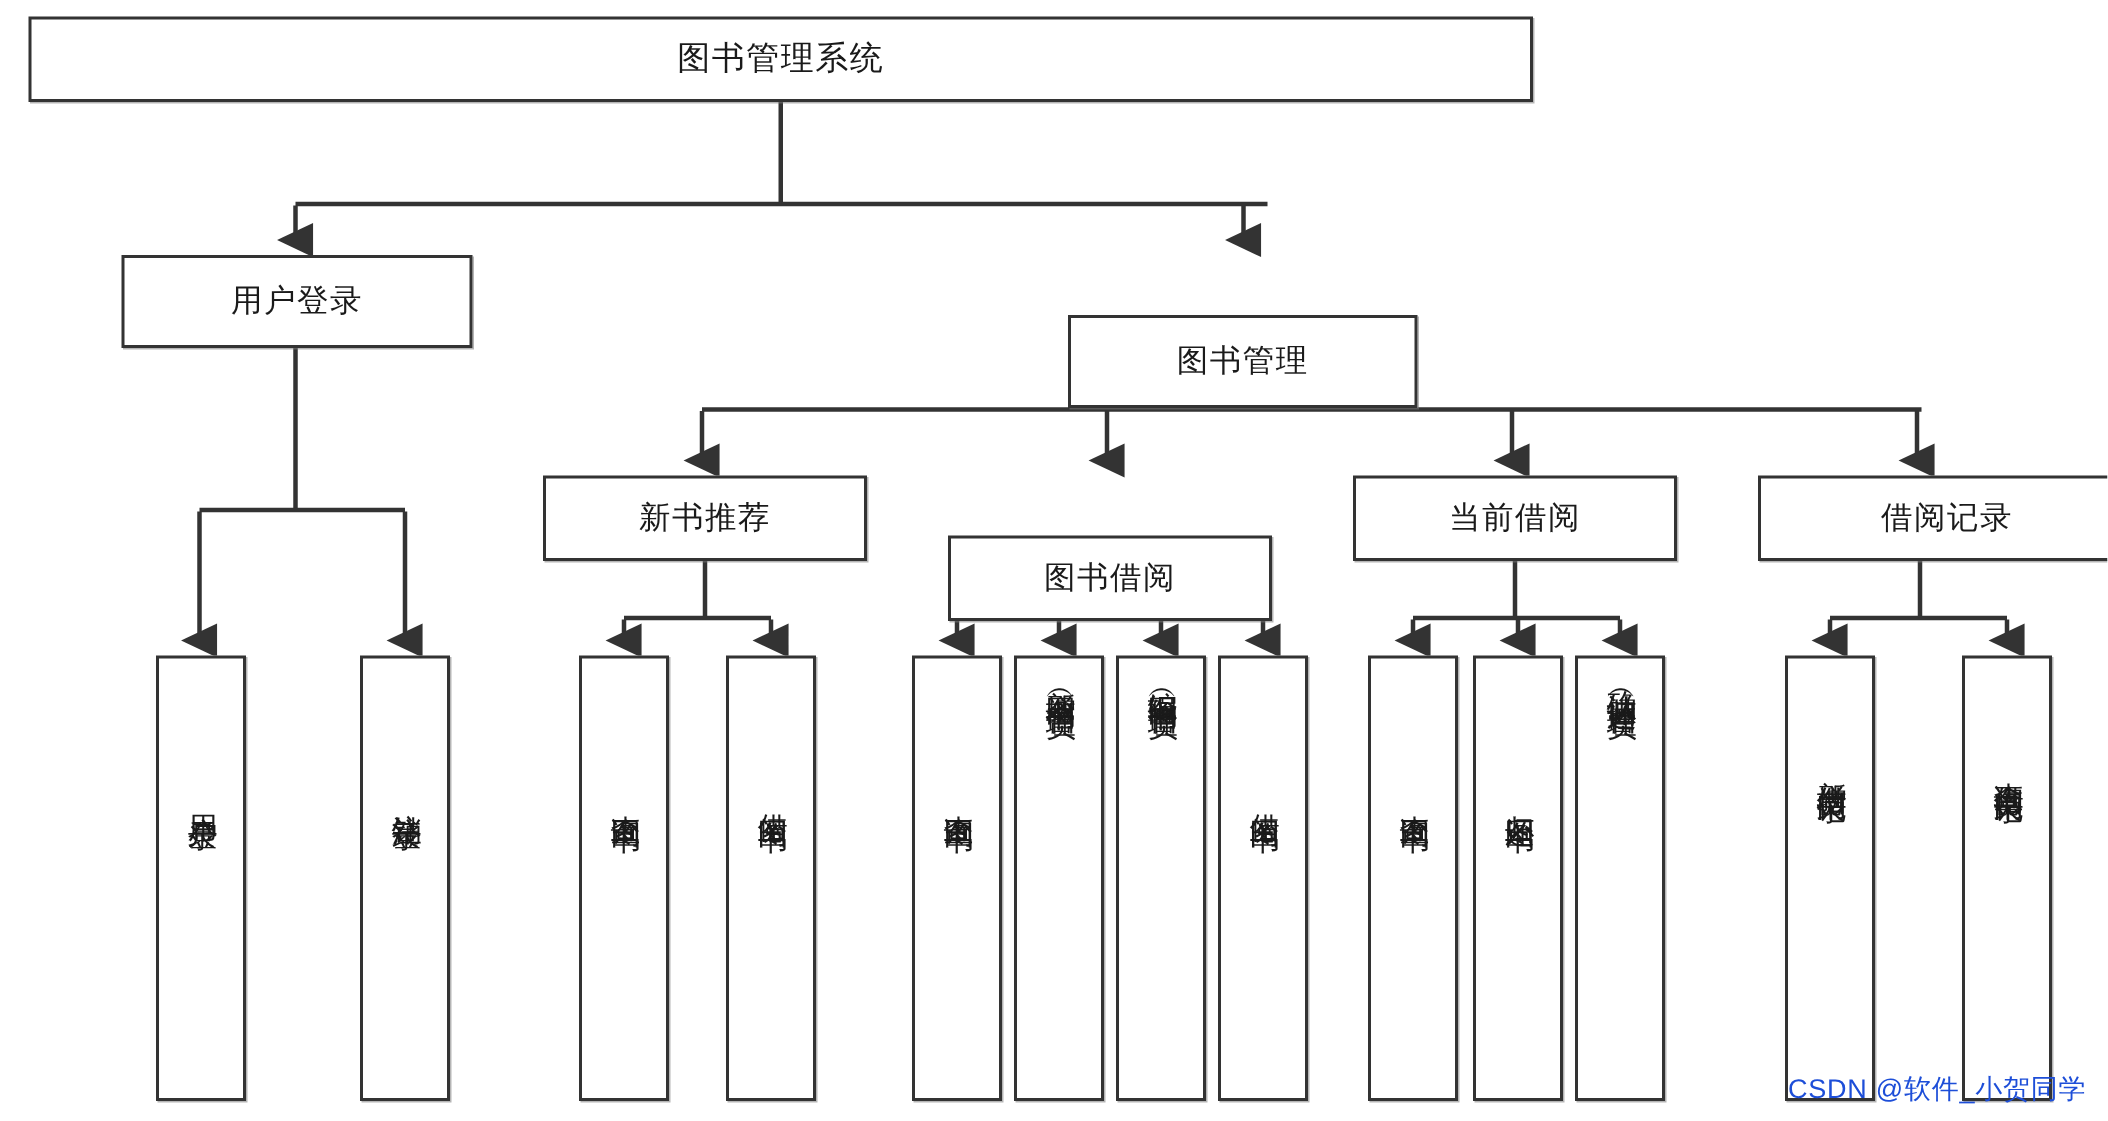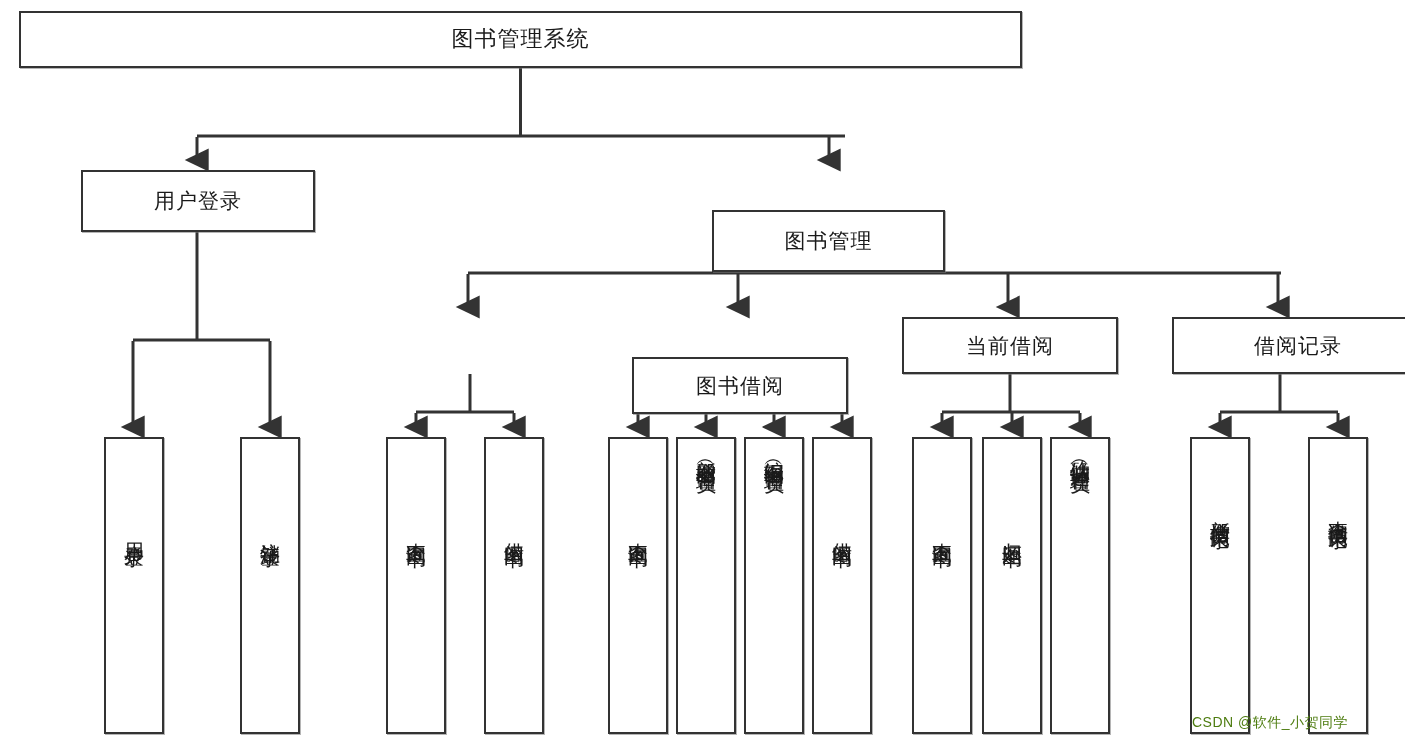--- a/index.html
+++ b/index.html
@@ -66,22 +66,22 @@
   .leaf-tall .vtext {
     margin-top: 0px;
   }
   .leaf-short .vtext {
     margin-top: 82px;
   }
   #watermark {
     position: absolute;
     left: 1192px;
     top: 714px;
-    font-size: 14px;
-    color: #4d7c0f;
+    font-size: 18px;
+    color: #1d4ed8;
     letter-spacing: 0.5px;
     white-space: nowrap;
   }
 </style>
 </head>
 <body>
 
 <div id="canvas">
 
   <svg id="wires" viewBox="0 0 1405 747">
@@ -138,20 +138,23 @@
     <span>图书管理系统</span>
   </div>
 
   <div class="node horiz" style="left:81px;top:170px;width:234px;height:62px;">
     <span>用户登录</span>
   </div>
   <div class="node horiz" style="left:712px;top:186px;width:233px;height:62px;margin-top:24px;">
     <span>图书管理</span>
   </div>
 
+  <div class="node horiz" style="left:362px;top:317px;width:216px;height:57px;">
+    <span>新书推荐</span>
+  </div>
   <div class="node horiz" style="left:632px;top:317px;width:216px;height:57px;margin-top:40px;">
     <span>图书借阅</span>
   </div>
   <div class="node horiz" style="left:902px;top:317px;width:216px;height:57px;">
     <span>当前借阅</span>
   </div>
   <div class="node horiz" style="left:1172px;top:317px;width:252px;height:57px;">
     <span>借阅记录</span>
   </div>
 

